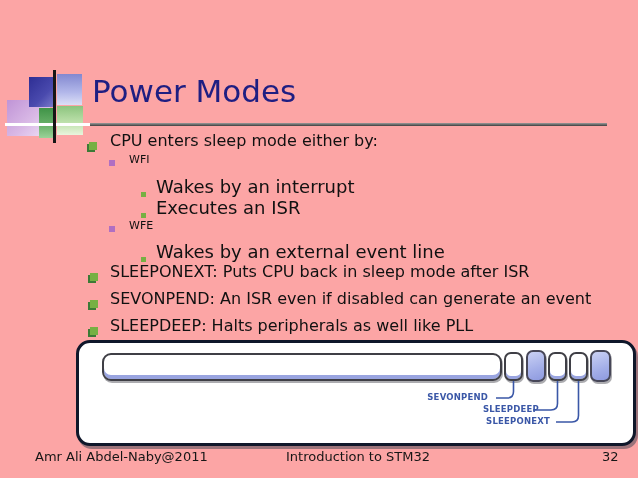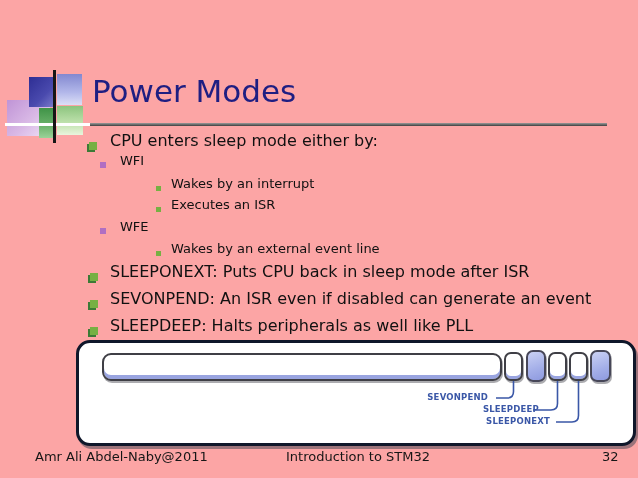--- a/index.html
+++ b/index.html
@@ -27,23 +27,23 @@
   
   .row{position:absolute;display:flex;align-items:flex-end;white-space:nowrap;}
   .b{flex:0 0 auto;display:inline-block;}
   .b1{width:8px;height:8px;background:#76b043;box-shadow:-2px 2px 0 #3c7a36;margin-top:6px;}
   .b2{width:6px;height:6px;background:#b06fc2;margin-top:6px;}
   .b3{width:5px;height:5px;background:#76b043;margin-top:5px;}
   .l1{left:89px;font-size:16px;}
   .l1 .txt{margin-left:13px;}
   .l1b{left:90px;font-size:16px;}
   .l1b .txt{margin-left:12px;}
-  .l2{left:100px;font-size:13px;}
+  .l2{left:109px;font-size:11px;}
   .l2 .txt{margin-left:14px;}
-  .l3{left:156px;font-size:13px;}
+  .l3{left:141px;font-size:18px;}
   .l3 .txt{margin-left:10px;}
   
   .diagram{
     position:absolute;left:36px;top:340px;width:560px;height:106px;
     background:#ffffff;border:3px solid #0f172a;border-radius:14px;
     box-shadow:2px 3px 0 rgba(75,75,88,.55);box-sizing:border-box;margin-left:40px;
   }
   .reg-long{
     position:absolute;left:23px;top:10px;width:400px;height:28px;
     background:#ffffff;border:2px solid #3f3f46;border-radius:9px;

